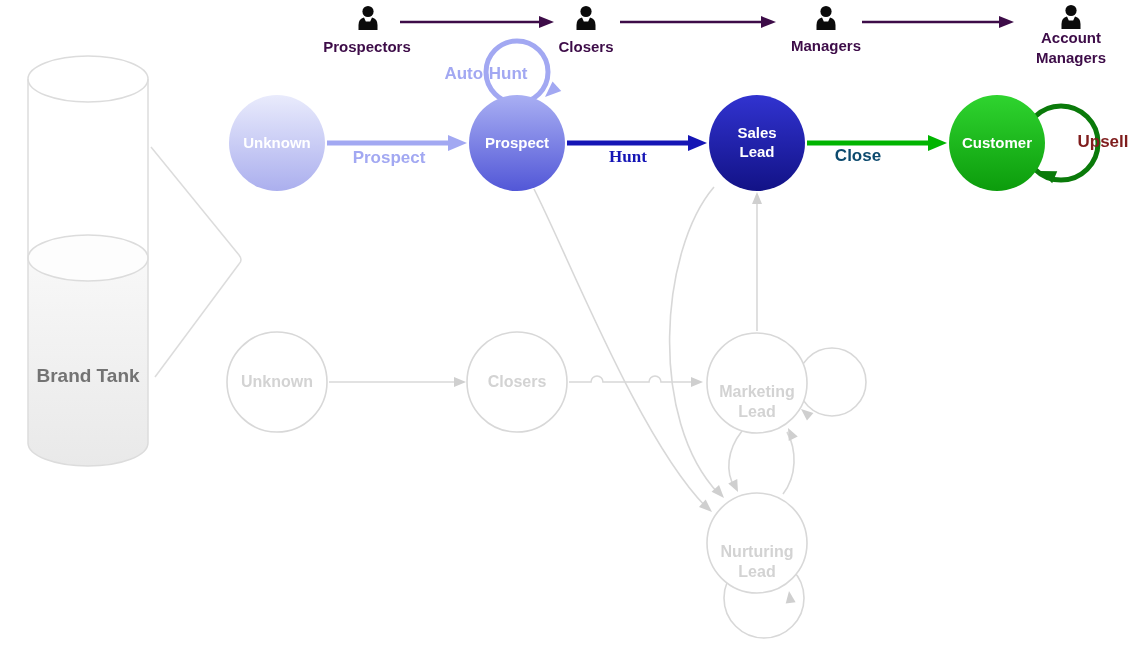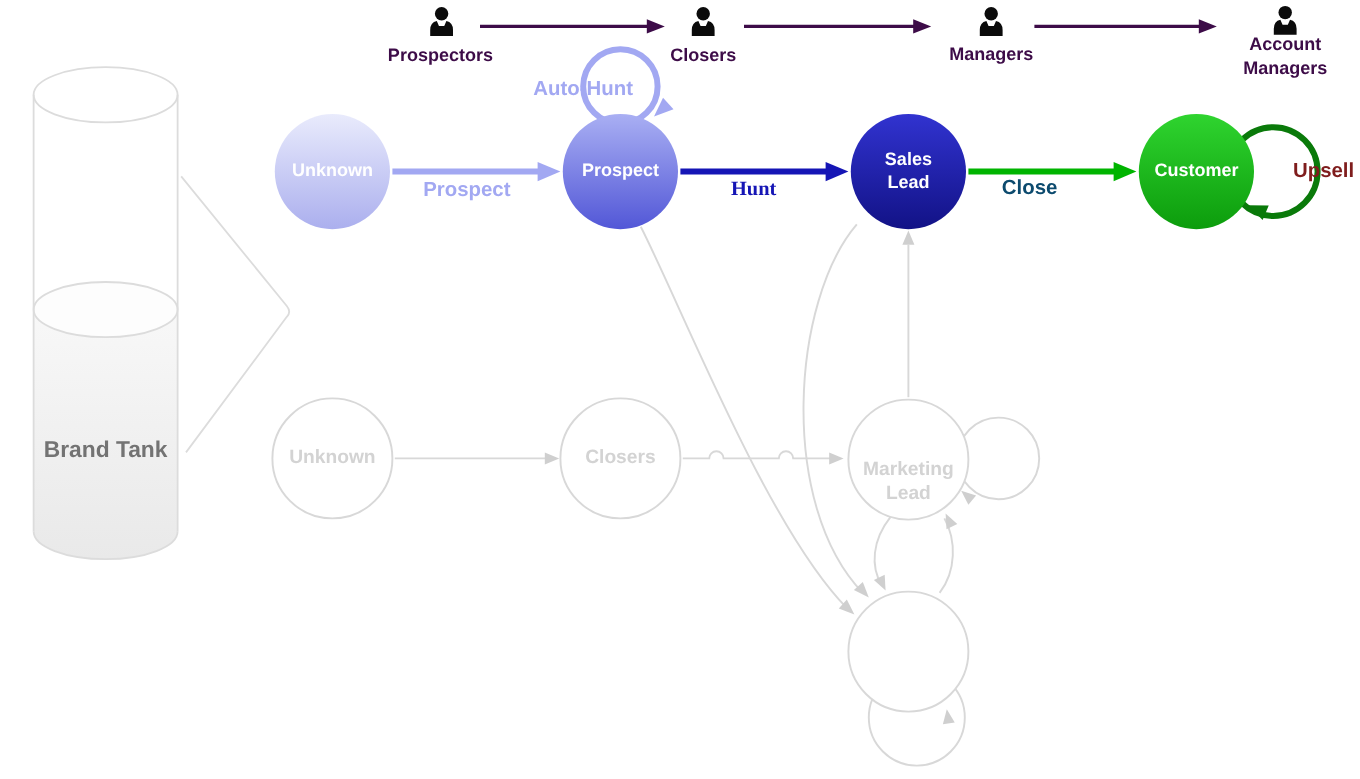--- a/index.html
+++ b/index.html
@@ -158,14 +158,15 @@
 
 <div class="lbl edge-label edge-prospect" style="left:389px;top:158px">Prospect</div>
 <div class="lbl edge-label edge-hunt" style="left:628px;top:157px">Hunt</div>
 <div class="lbl edge-label edge-close" style="left:858px;top:156px">Close</div>
 
 <div class="lbl tank-label" style="left:88px;top:376px">Brand Tank</div>
 
 <div class="lbl faded-label" style="left:277px;top:382px">Unknown</div>
 <div class="lbl faded-label" style="left:517px;top:382px">Closers</div>
 <div class="lbl faded-label wrap" style="left:757px;top:383px">Marketing Lead</div>
+<div class="lbl faded-label wrap" style="left:757px;top:543px">Nurturing Lead</div>
 
 </div>
 
 </body></html>

